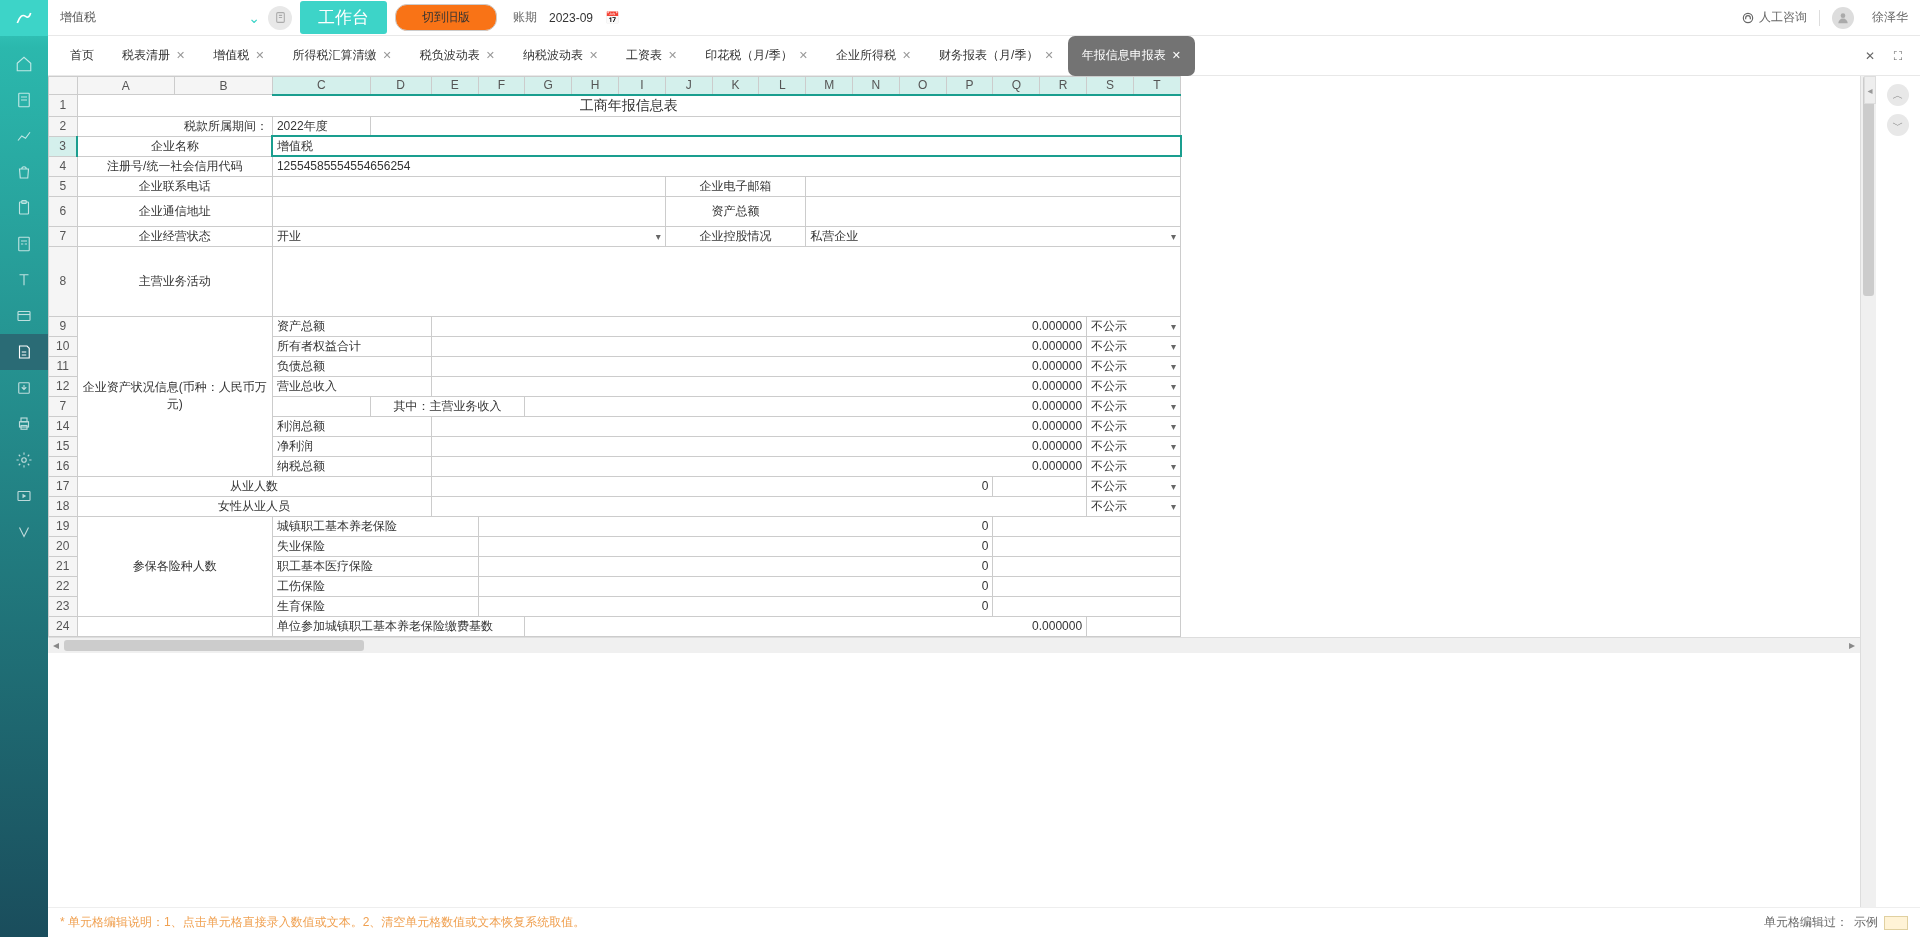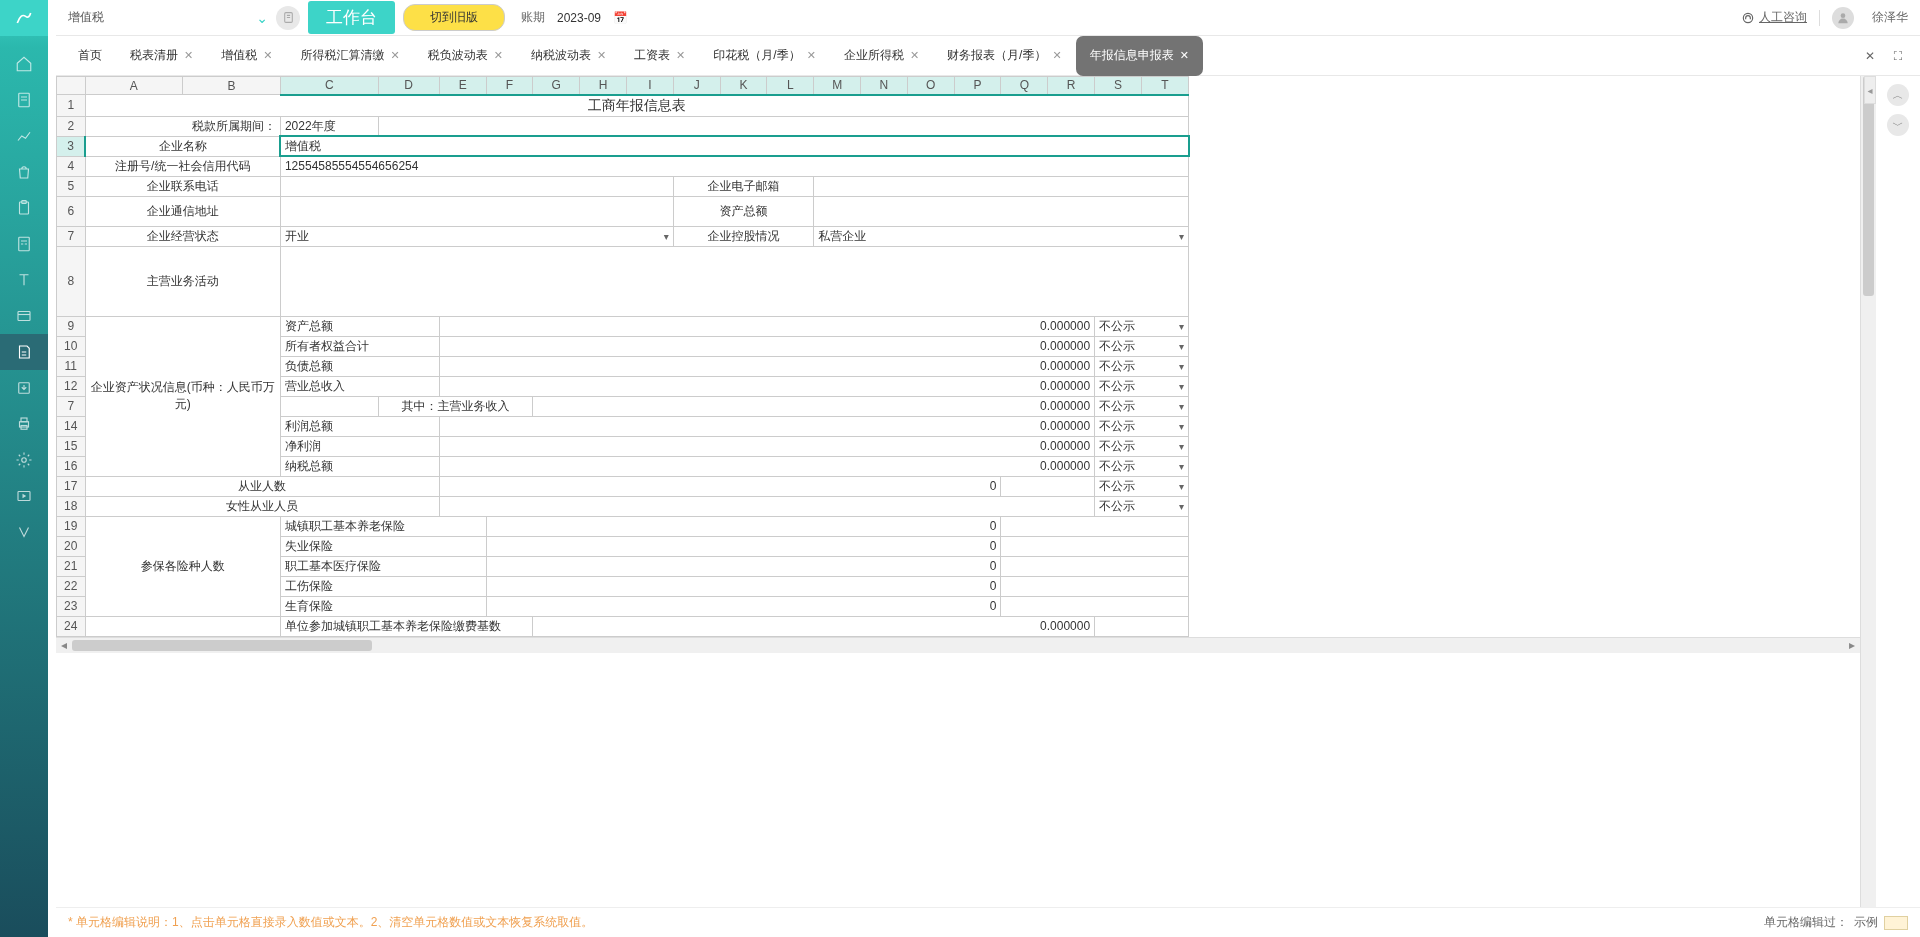--- a/index.html
+++ b/index.html
@@ -7,29 +7,29 @@
 .app { display: flex; height: 100vh; }
 
 
 .sidebar { width: 48px; background: linear-gradient(180deg, #3dd4c8 0%, #2bb8ad 5%, #1a4d5c 100%); display: flex; flex-direction: column; align-items: center; padding-top: 0; }
 .sidebar-logo { width: 48px; height: 36px; display: flex; align-items: center; justify-content: center; background: #3dd4c8; margin-bottom: 10px; }
 .sidebar-item { width: 48px; height: 36px; display: flex; align-items: center; justify-content: center; cursor: pointer; opacity: 0.7; }
 .sidebar-item.active { background: #2a6b75; opacity: 1; }
 .sidebar-item svg { width: 18px; height: 18px; stroke: #fff; fill: none; stroke-width: 1.5; }
 
 
-.main { flex: 1; display: flex; flex-direction: column; min-width: 0; margin-left: 8px; }
+.main { flex: 1; display: flex; flex-direction: column; min-width: 0; }
 
 
 .header { height: 36px; display: flex; align-items: center; padding: 0 12px; border-bottom: 1px solid #e8e8e8; gap: 8px; }
 .company-select { display: flex; align-items: center; gap: 8px; min-width: 200px; color: #555; cursor: pointer; }
 .company-select .chev { color: #3dd4c8; font-size: 14px; margin-left: auto; }
 .header-icon-btn { width: 24px; height: 24px; border-radius: 50%; background: #e8e8e8; display: flex; align-items: center; justify-content: center; cursor: pointer; color: #999; }
 .btn-primary { background: #3dd4c8; color: #fff; border: none; padding: 5px 18px; border-radius: 3px; cursor: pointer; font-size: 17px; }
-.btn-outline { background: #fde047; color: #333; border: 1px solid #ccc; padding: 4px 26px; border-radius: 12px; cursor: pointer; font-size: 12px; }
+.btn-outline { background: #f97316; color: #333; border: 1px solid #ccc; padding: 4px 26px; border-radius: 12px; cursor: pointer; font-size: 12px; }
 .period-label { color: #666; margin-left: 8px; }
 .period-value { color: #333; margin-left: 4px; }
 .period-icon { color: #3dd4c8; margin-left: 4px; cursor: pointer; }
 .header-spacer { flex: 1; }
 .header-right { display: flex; align-items: center; gap: 12px; color: #666; }
 .header-right .divider { width: 1px; height: 16px; background: #ddd; }
 .avatar { width: 22px; height: 22px; border-radius: 50%; background: #ddd; display: inline-flex; align-items: center; justify-content: center; }
 
 
 .tabbar { height: 40px; display: flex; align-items: center; border-bottom: 1px solid #e8e8e8; padding: 0 8px; gap: 0; }
@@ -199,21 +199,21 @@
             <path d="M9 8h6M9 12h6"></path>
           </svg>
       </div>
       <button class="btn-primary">工作台</button>
       <button class="btn-outline">切到旧版</button>
       <span class="period-label">账期</span>
       <span class="period-value">2023-09</span>
       <span class="period-icon">📅</span>
       <div class="header-spacer"></div>
       <div class="header-right">
-        <span style="display:flex;align-items:center;gap:4px;text-decoration:underline;">
+        <span style="display:flex;align-items:center;gap:4px;">
           <svg width="14" height="14" viewBox="0 0 24 24" stroke="#666" fill="none" stroke-width="2">
               <circle cx="12" cy="12" r="8"></circle>
               <path d="M8 14v-2a4 4 0 0 1 8 0v2"></path>
             </svg>
           <span>人工咨询</span>
         </span>
         <span class="divider"></span>
         <span style="display:flex;align-items:center;gap:18px;">
           <span class="avatar">
             <svg width="14" height="14" viewBox="0 0 24 24" fill="#aaa">

